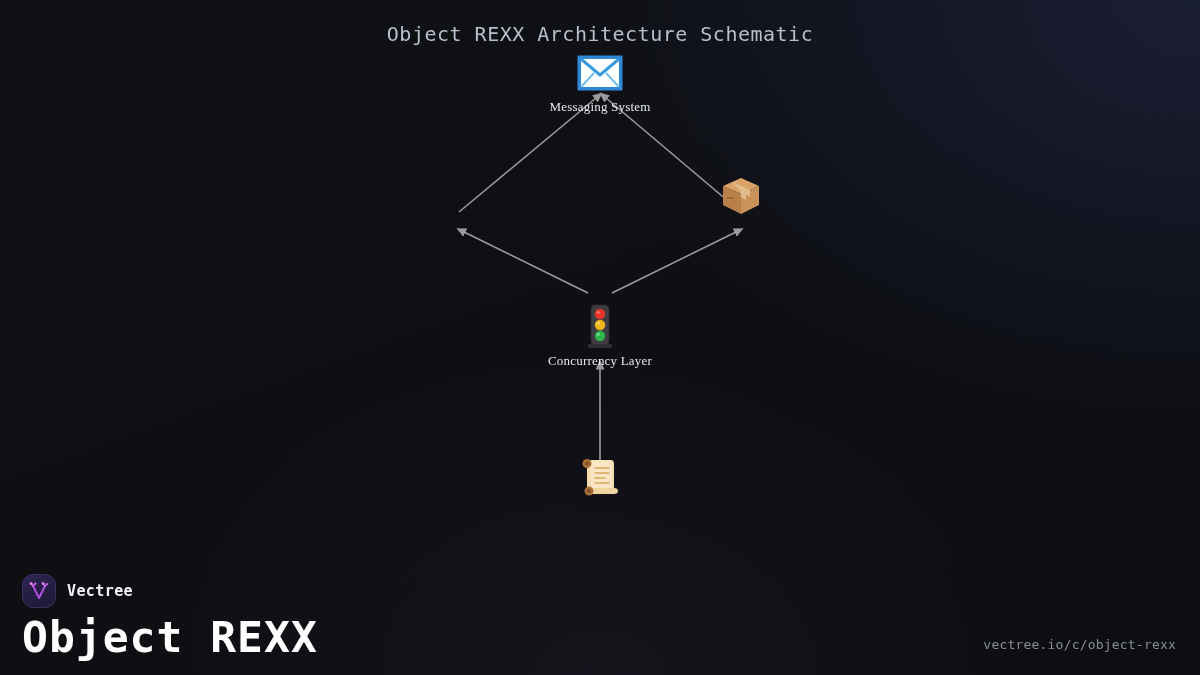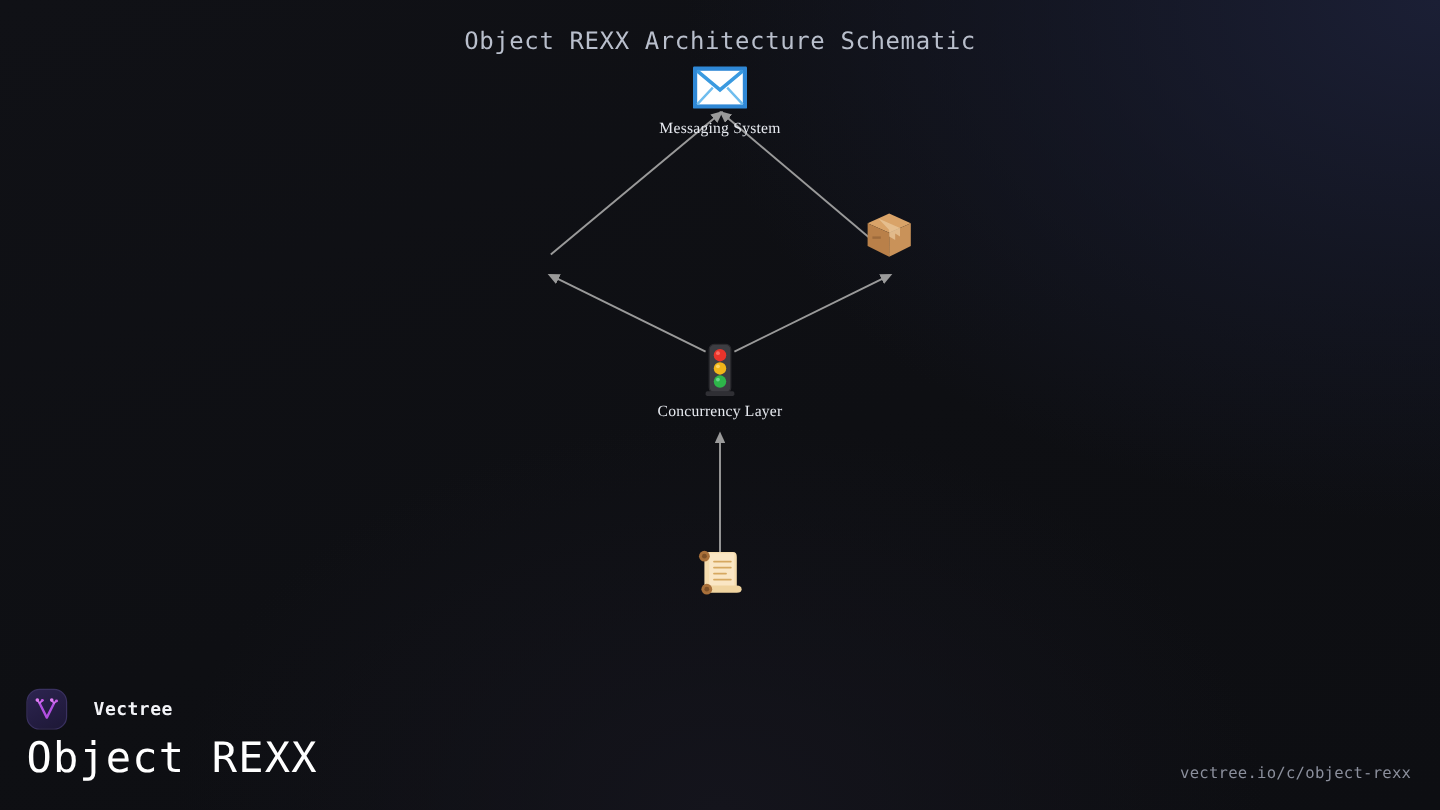--- a/index.html
+++ b/index.html
@@ -48,36 +48,36 @@
     color:#e6e9ef;
     font-family:Liberation Serif, serif;
     letter-spacing:0.2px;
     white-space:pre;
   }
 
   
   .footer { position:absolute; left:0; right:0; bottom:0; height:115px; }
   .brand-row {
     position:absolute; left:22px; top:14px;
-    display:flex; align-items:center; gap:22px;
+    display:flex; align-items:center; gap:11px;
   }
   .brand-logo {
     width:34px; height:34px; border-radius:11px;
     background:linear-gradient(150deg,#2d2550 0%, #241d42 55%, #1d1836 100%);
     border:1px solid #3a3160;
     display:flex; align-items:center; justify-content:center;
   }
   .brand-name {
     font-size:15px; font-weight:bold; color:#f2f3f7;
     font-family:"DejaVu Sans Mono", monospace;
     letter-spacing:0.4px;
   }
   .page-title {
     position:absolute; left:22px; top:52px;
-    font-size:35px; font-weight:normal;
+    font-size:43px; font-weight:bold;
     color:#ffffff;
     font-family:"DejaVu Sans Mono", monospace;
     letter-spacing:1px;
     white-space:pre;
     text-align:center;
   }
   .footer-url {
     position:absolute; right:24px; bottom:23px;
     font-size:13px; color:#8b8f9c;
     font-family:"DejaVu Sans Mono", monospace;
@@ -127,21 +127,21 @@
       <svg width="44" height="44" viewBox="0 0 44 44">
         <path d="M22 4 L40 12 L22 20 L4 12 Z" fill="#d9a368"></path>
         <path d="M4 12 L22 20 L22 40 L4 31 Z" fill="#b98049"></path>
         <path d="M22 20 L40 12 L40 31 L22 40 Z" fill="#c99259"></path>
         <path d="M13 8 L31 16 L31 23 L27 20.5 L27 26 L22 23 L22 17.7 Z" fill="#e8c79b" opacity="0.75"></path>
         <rect x="8" y="23" width="7" height="2" fill="#8a5c33" opacity="0.6"></rect>
       </svg>
     </div>
   </div>
 
-  <div class="node" style="left:600px; top:286px;">
+  <div class="node" style="left:600px; top:304px;">
     <div class="node-icon">
       <svg width="28" height="46" viewBox="0 0 28 46">
         <rect x="5" y="1" width="18" height="40" rx="4" fill="#3d3d42" stroke="#2a2a2e" stroke-width="1"></rect>
         <rect x="2" y="40" width="24" height="4" rx="1.5" fill="#2f2f34"></rect>
         <circle cx="14" cy="10" r="5.2" fill="#e8342b"></circle>
         <circle cx="14" cy="21" r="5.2" fill="#f1b519"></circle>
         <circle cx="14" cy="32" r="5.2" fill="#2eb64a"></circle>
         <circle cx="12.3" cy="8.3" r="1.6" fill="#ff7a70" opacity="0.8"></circle>
         <circle cx="12.3" cy="19.3" r="1.6" fill="#ffdc7a" opacity="0.8"></circle>
         <circle cx="12.3" cy="30.3" r="1.6" fill="#7ce09a" opacity="0.8"></circle>

